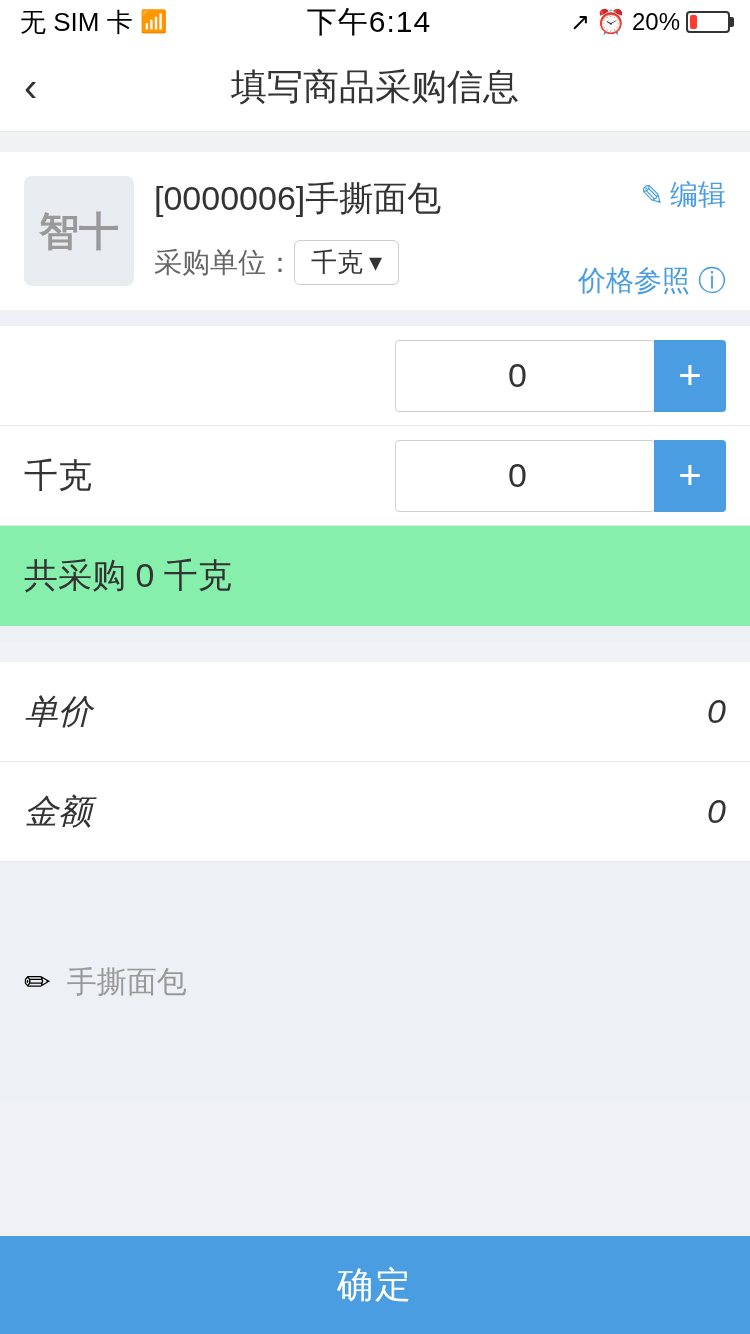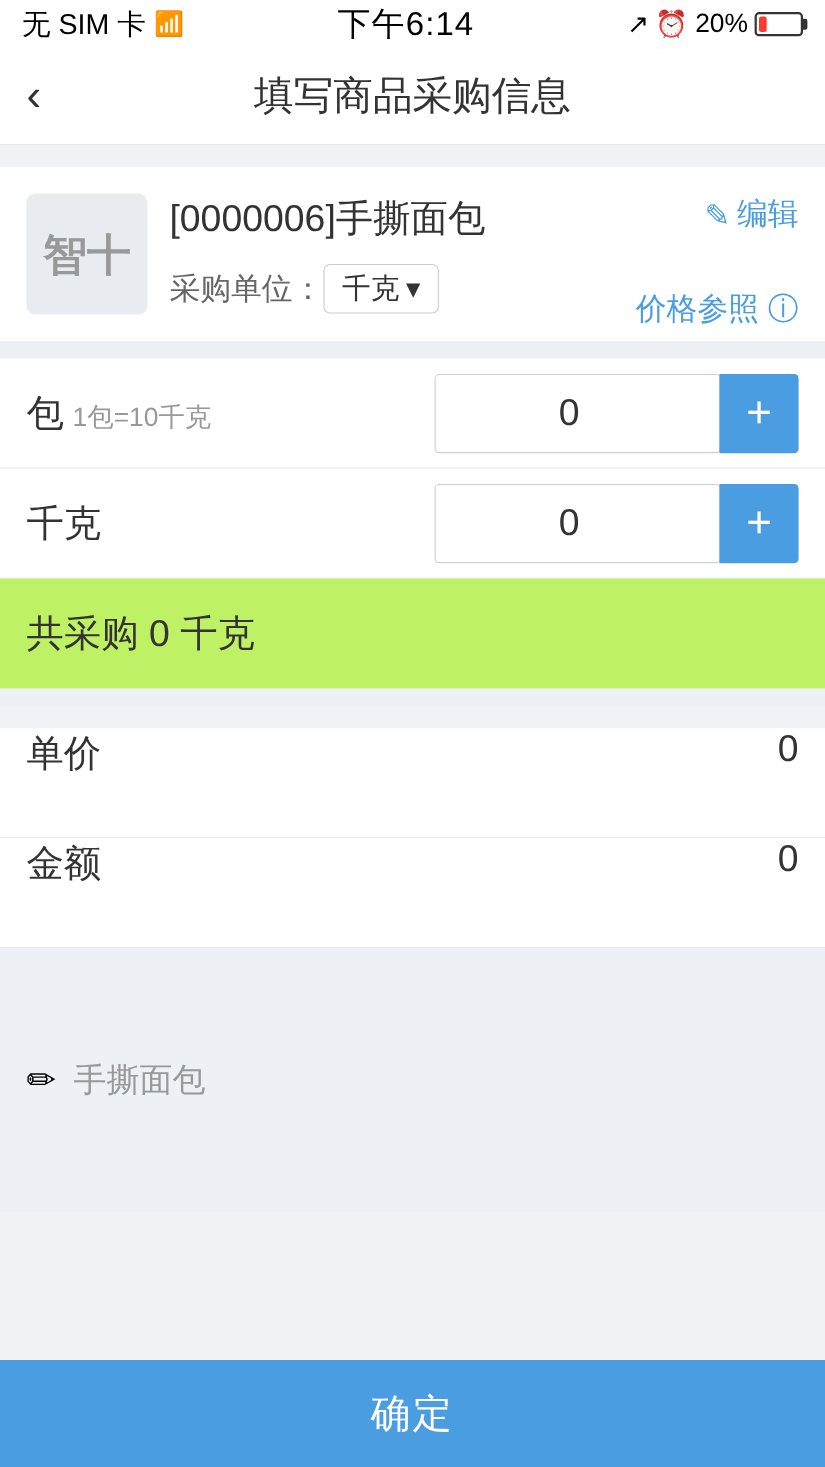--- a/index.html
+++ b/index.html
@@ -122,36 +122,37 @@
       font-size: 40px; color: #fff; cursor: pointer;
       display: flex; align-items: center; justify-content: center;
       margin-left: -1px;
     }
 
     
     .summary-row {
       display: flex; align-items: center; justify-content: flex-start;
       padding: 0 24px;
       height: 100px;
-      background: #bef264;
+      background: #86efac;
     }
     .summary-text { font-size: 34px; color: #333; }
     .batch-btn {
       border: 1px solid #333; border-radius: 4px;
       padding: 10px 30px; font-size: 30px; color: #333;
       background: #fff; cursor: pointer;
     }
 
     
     .info-section { background: #fff; margin-top: 20px; }
     .info-row {
-      display: flex; justify-content: space-between;
+      display: flex; align-items: center; justify-content: space-between;
       padding: 0 24px;
       height: 100px;
       border-bottom: 1px solid #e8e8e8;
+      font-style: italic;
     }
     .info-label { font-size: 34px; color: #333; }
     .info-value { font-size: 34px; color: #333; }
 
     
     .remark-area {
       background: #edf0f5;
       padding: 28px 24px;
       display: flex; align-items: center; gap: 16px;
       min-height: 240px;
@@ -220,23 +221,20 @@
     <span>价格参照</span>
     <span>ⓘ</span>
   </div>
 </div>
 
 <div class="section-divider"></div>
 
 <div class="input-section">
 
   <div class="input-row">
-    <div class="input-label">
-      <span>包</span><span class="input-sublabel">1包=10千克</span>
-    </div>
     <div class="input-field-wrap">
       <input class="input-field" type="number" value="0" style="">
       <button class="plus-btn">+</button>
     </div>
   </div>
 
   <div class="input-row">
     <div class="input-label">千克</div>
     <div class="input-field-wrap">
       <input class="input-field" type="number" value="0" style="">

